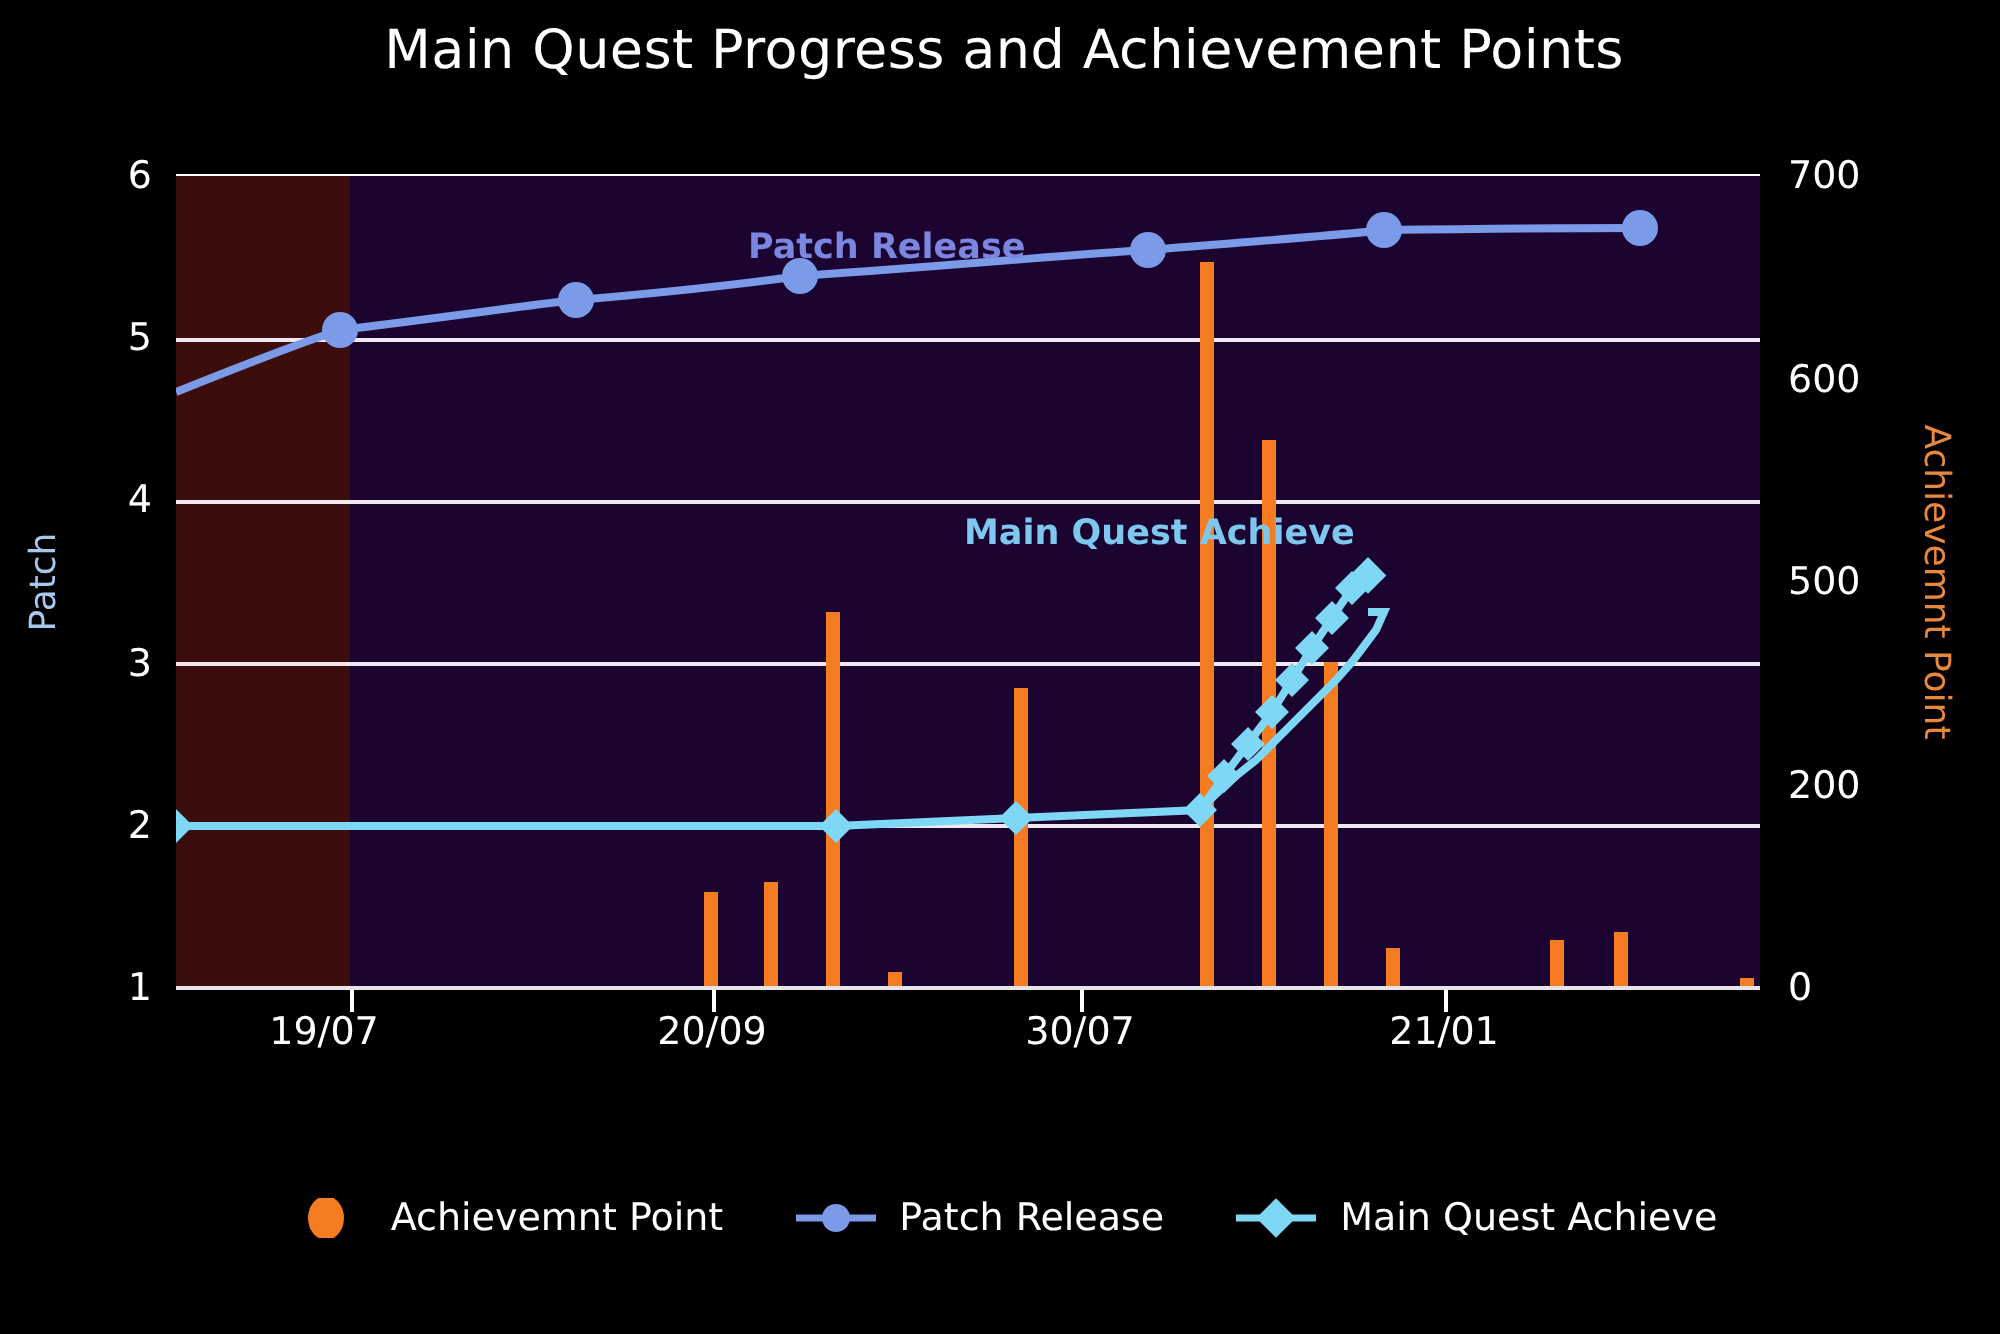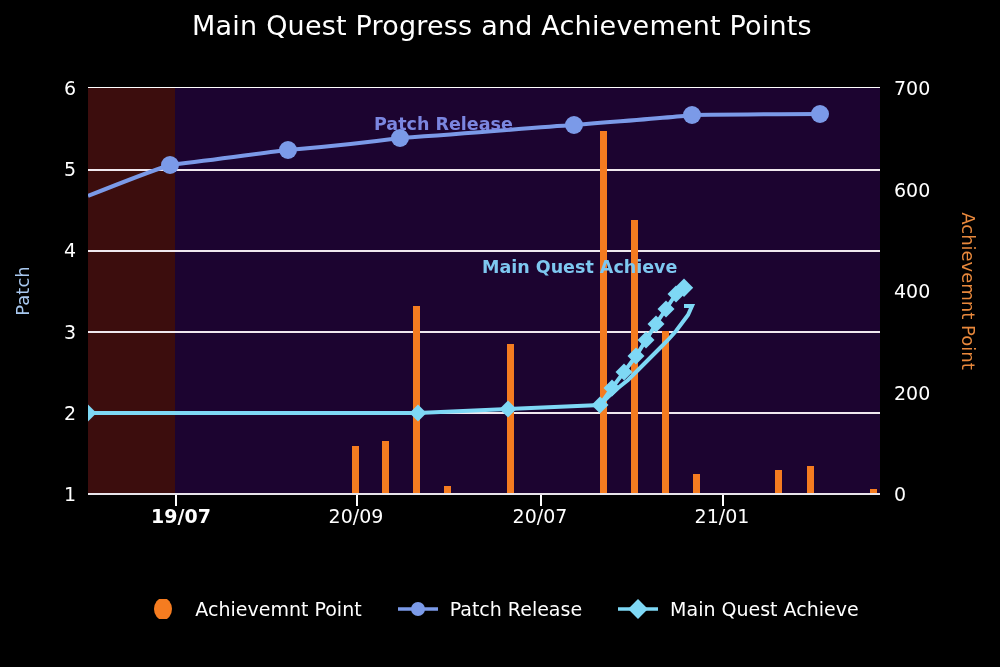--- a/index.html
+++ b/index.html
@@ -66,21 +66,21 @@
     <div class="ytick" style="top:162.4px;">4</div>
     <div class="ytick" style="top:243.6px;">3</div>
     <div class="ytick" style="top:324.8px;">2</div>
     <div class="ytick" style="top:406px;">1</div>
   </div>
   <div id="ylabel-left">Patch</div>
 
   <div id="yright">
     <div class="ytick-r" style="top:0px;">700</div>
     <div class="ytick-r" style="top:101.5px;">600</div>
-    <div class="ytick-r" style="top:203px;">400</div>
+    <div class="ytick-r" style="top:203px;">500</div>
     <div class="ytick-r" style="top:304.5px;">200</div>
     <div class="ytick-r" style="top:406px;">0</div>
   </div>
   <div id="ylabel-right">Achievemnt Point</div>
 
   <div id="frame-top"></div>
 
   <div id="plot">
     <div id="span" style="width:87px;"></div>
 
@@ -138,23 +138,23 @@
     <div class="anno" id="anno-quest" style="left:394px;top:169px;">Main Quest Achieve</div>
   </div>
 
   <div id="frame-bottom"></div>
 
   <div class="xtickmark" style="left:175px;"></div>
   <div class="xtickmark" style="left:356px;"></div>
   <div class="xtickmark" style="left:540px;"></div>
   <div class="xtickmark" style="left:722px;"></div>
 
-  <div class="xtick" style="left:181px;font-weight:bold;">19/07</div>
+  <div class="xtick" style="left:162px;">19/07</div>
   <div class="xtick" style="left:356px;">20/09</div>
-  <div class="xtick" style="left:540px;">20/07</div>
+  <div class="xtick" style="left:540px;">30/07</div>
   <div class="xtick" style="left:722px;">21/01</div>
 
 
   <div id="legend">
     <div class="leg">
       <span class="leg-mark">
         <svg width="44" height="20" viewBox="0 0 44 20">
             <ellipse cx="22" cy="10" rx="9" ry="11" fill="#f57c20"></ellipse>
           </svg>
       </span>

